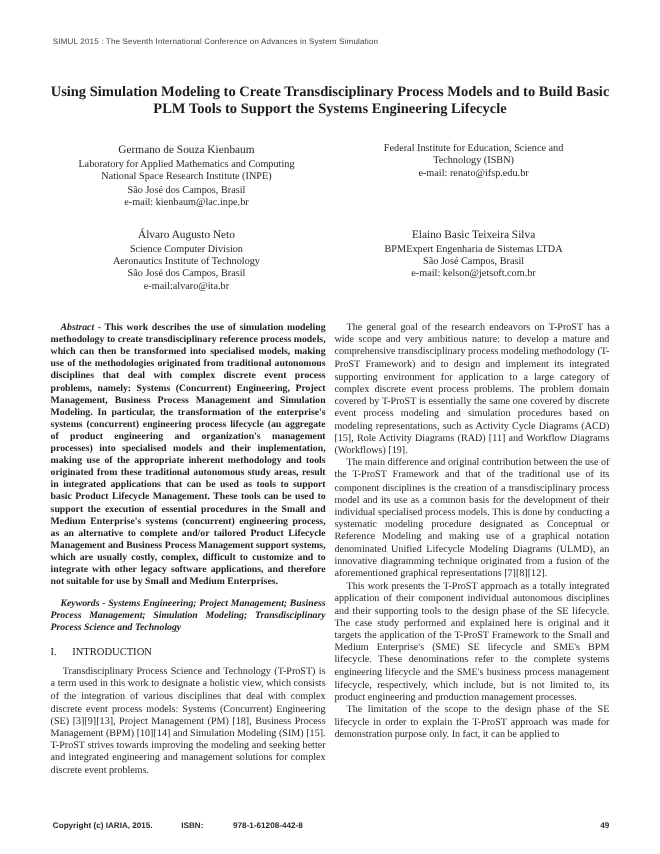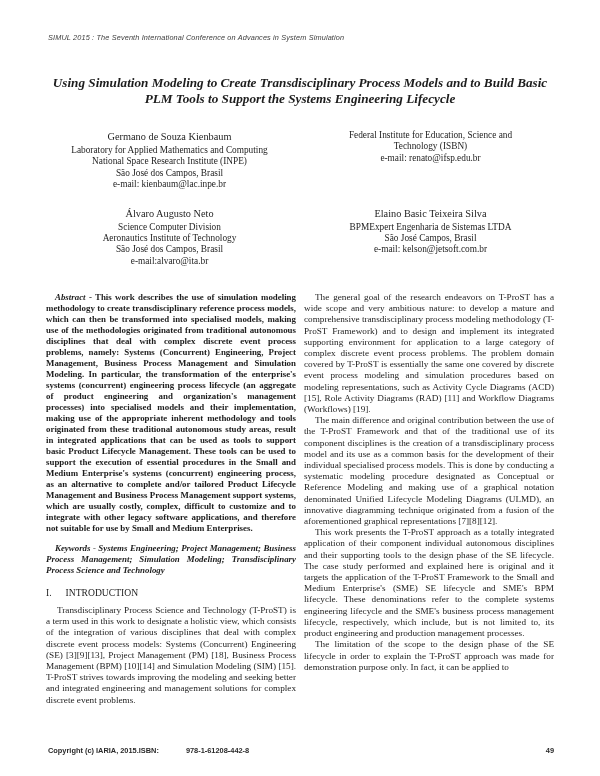--- a/index.html
+++ b/index.html
@@ -14,36 +14,34 @@
     overflow: hidden;
     color: #1d1d1d;
     font-family: "Liberation Serif", serif;
     -webkit-font-smoothing: antialiased;
   }
   .running-head {
     position: absolute;
     top: 33px;
     left: 48px;
     font-family: "Liberation Sans", sans-serif;
-    font-style: italic;
     font-size: 7.3px;
     line-height: 9px;
     color: #3c3c3c;
     letter-spacing: 0.15px;
   }
   .paper-title {
     position: absolute;
     top: 66px;
     left: 40px;
     right: 40px;
     text-align: center;
     font-weight: bold;
     font-size: 13.2px;
     line-height: 16.5px;
-    font-style: italic;
   }
   .authors {
     position: absolute;
     top: 130px;
     left: 46px;
     right: 46px;
     display: grid;
     grid-template-columns: 1fr 1fr;
     column-gap: 14px;
     row-gap: 16px;
@@ -104,21 +102,21 @@
     position: absolute;
     top: 746px;
     left: 48px;
     right: 46px;
     font-family: "Liberation Sans", sans-serif;
     font-weight: bold;
     font-size: 7.4px;
     line-height: 9px;
     color: #2a2a2a;
   }
-  .foot-isbn-label  { }
+  .foot-isbn-label  { margin-left: 26px; }
   .foot-isbn-value  { margin-left: 7px; padding-left: 20px; }
   .foot-page {
     position: absolute;
     right: 0;
     top: 0;
   }
 </style>
 </head>
 <body>
 

